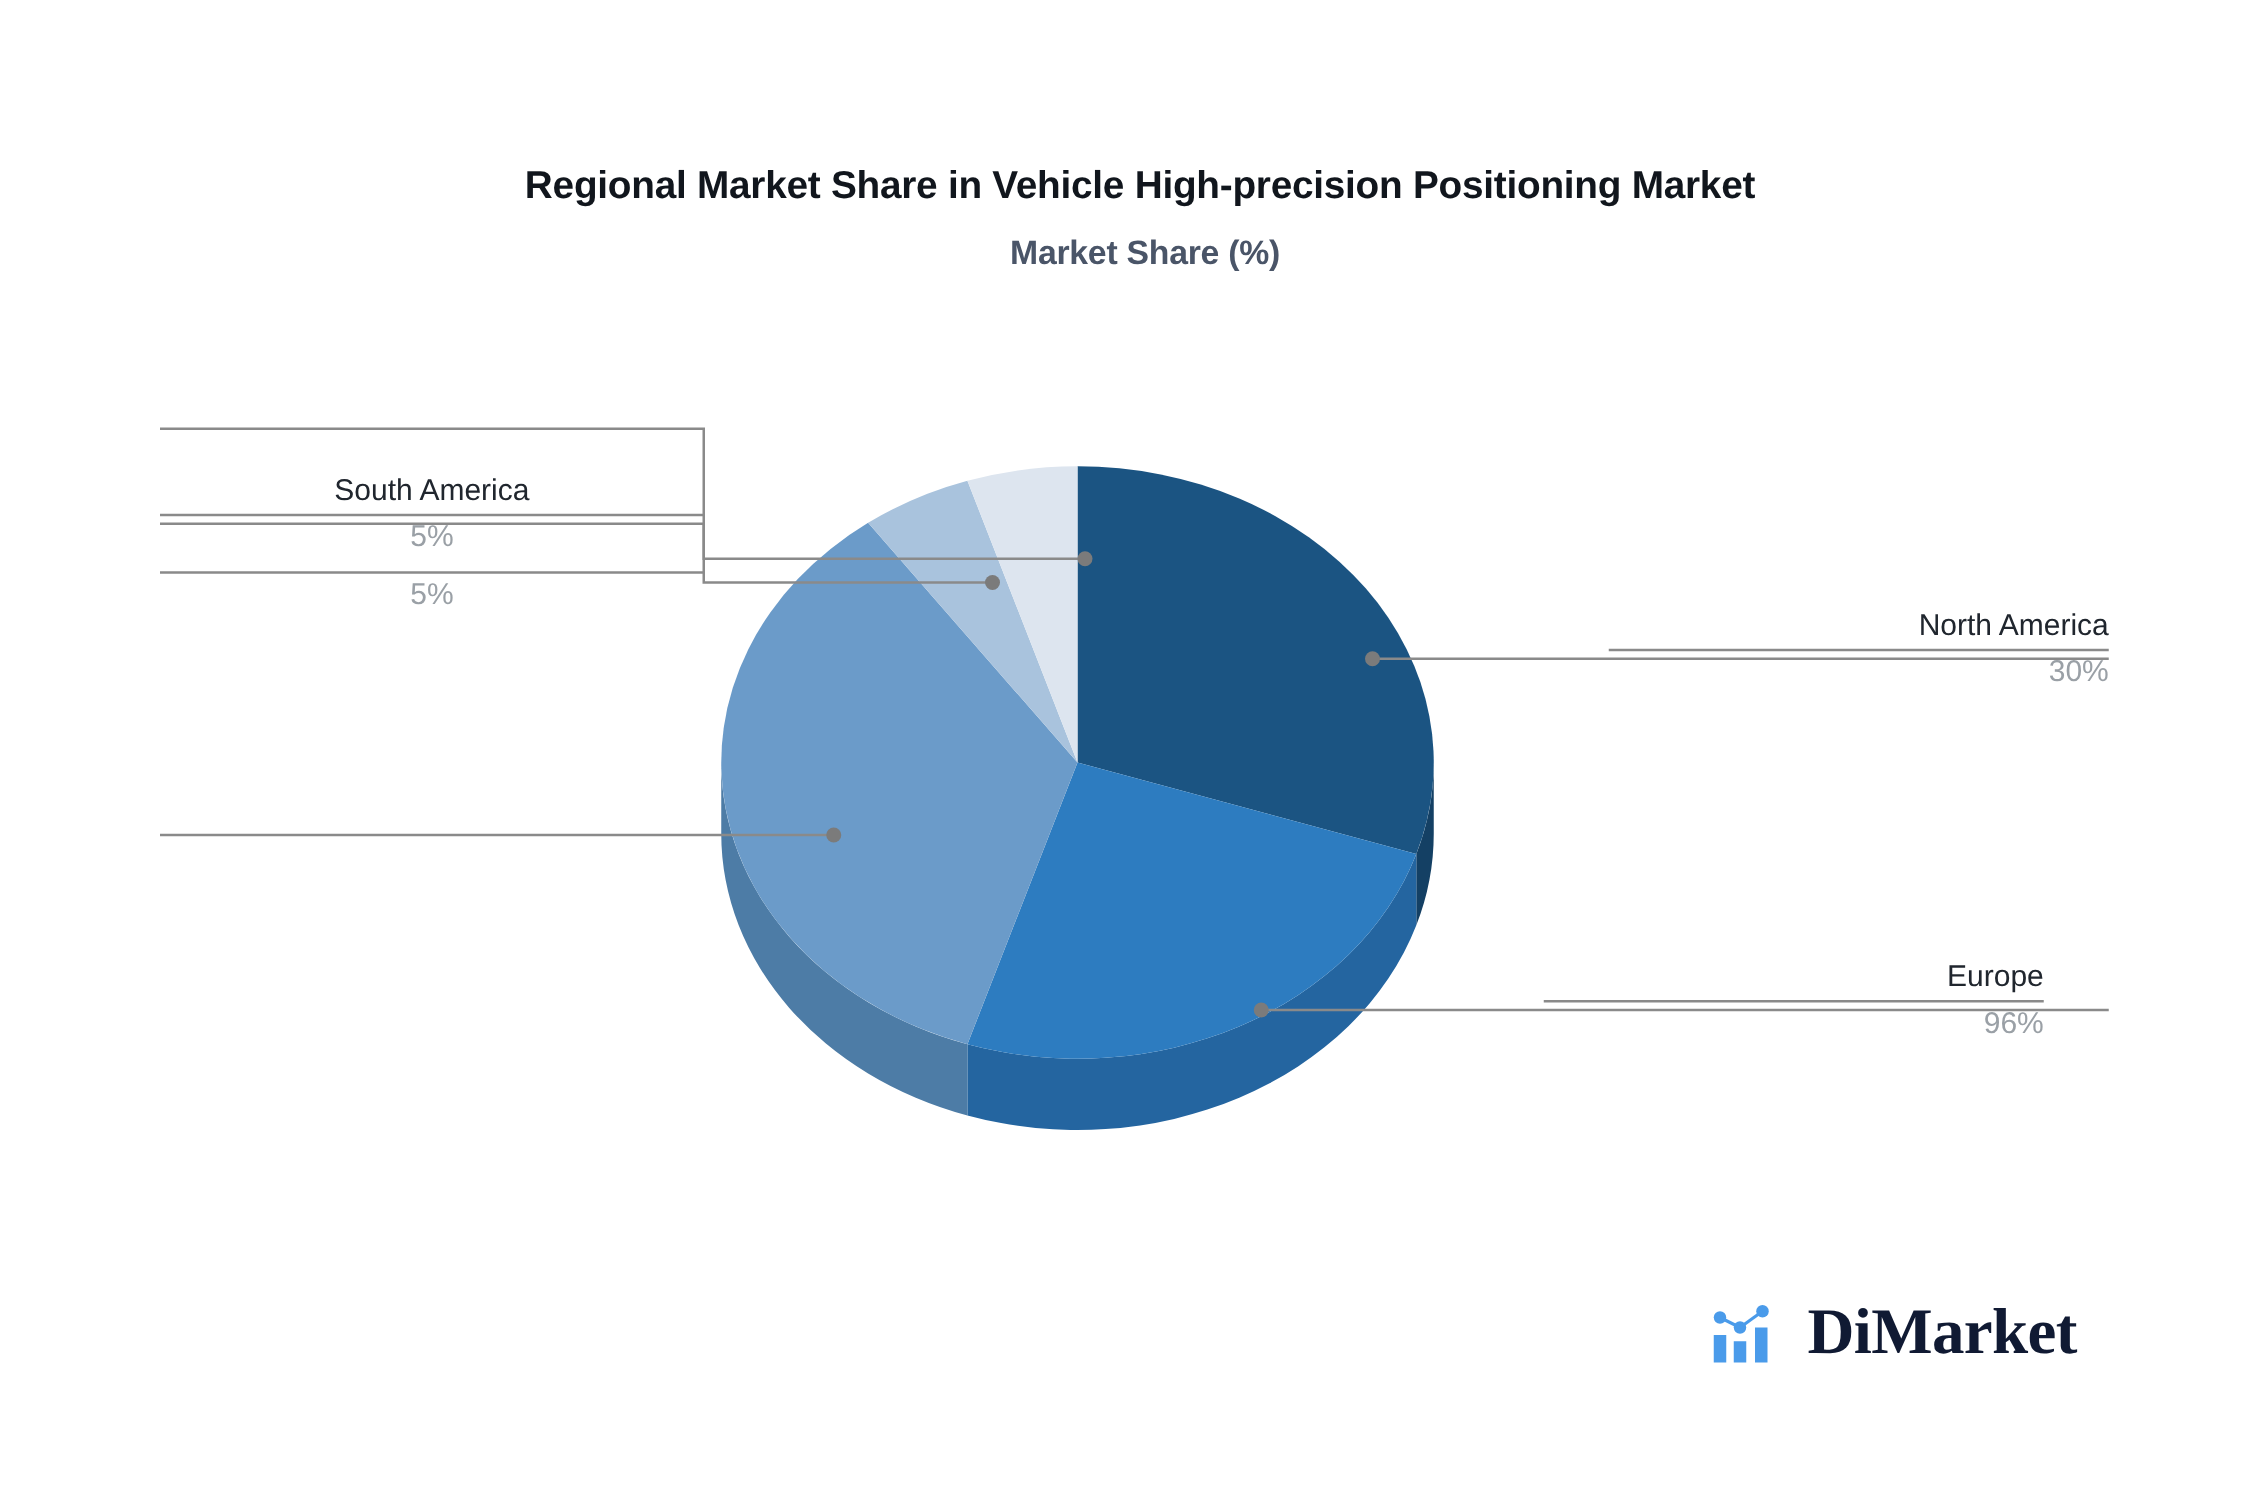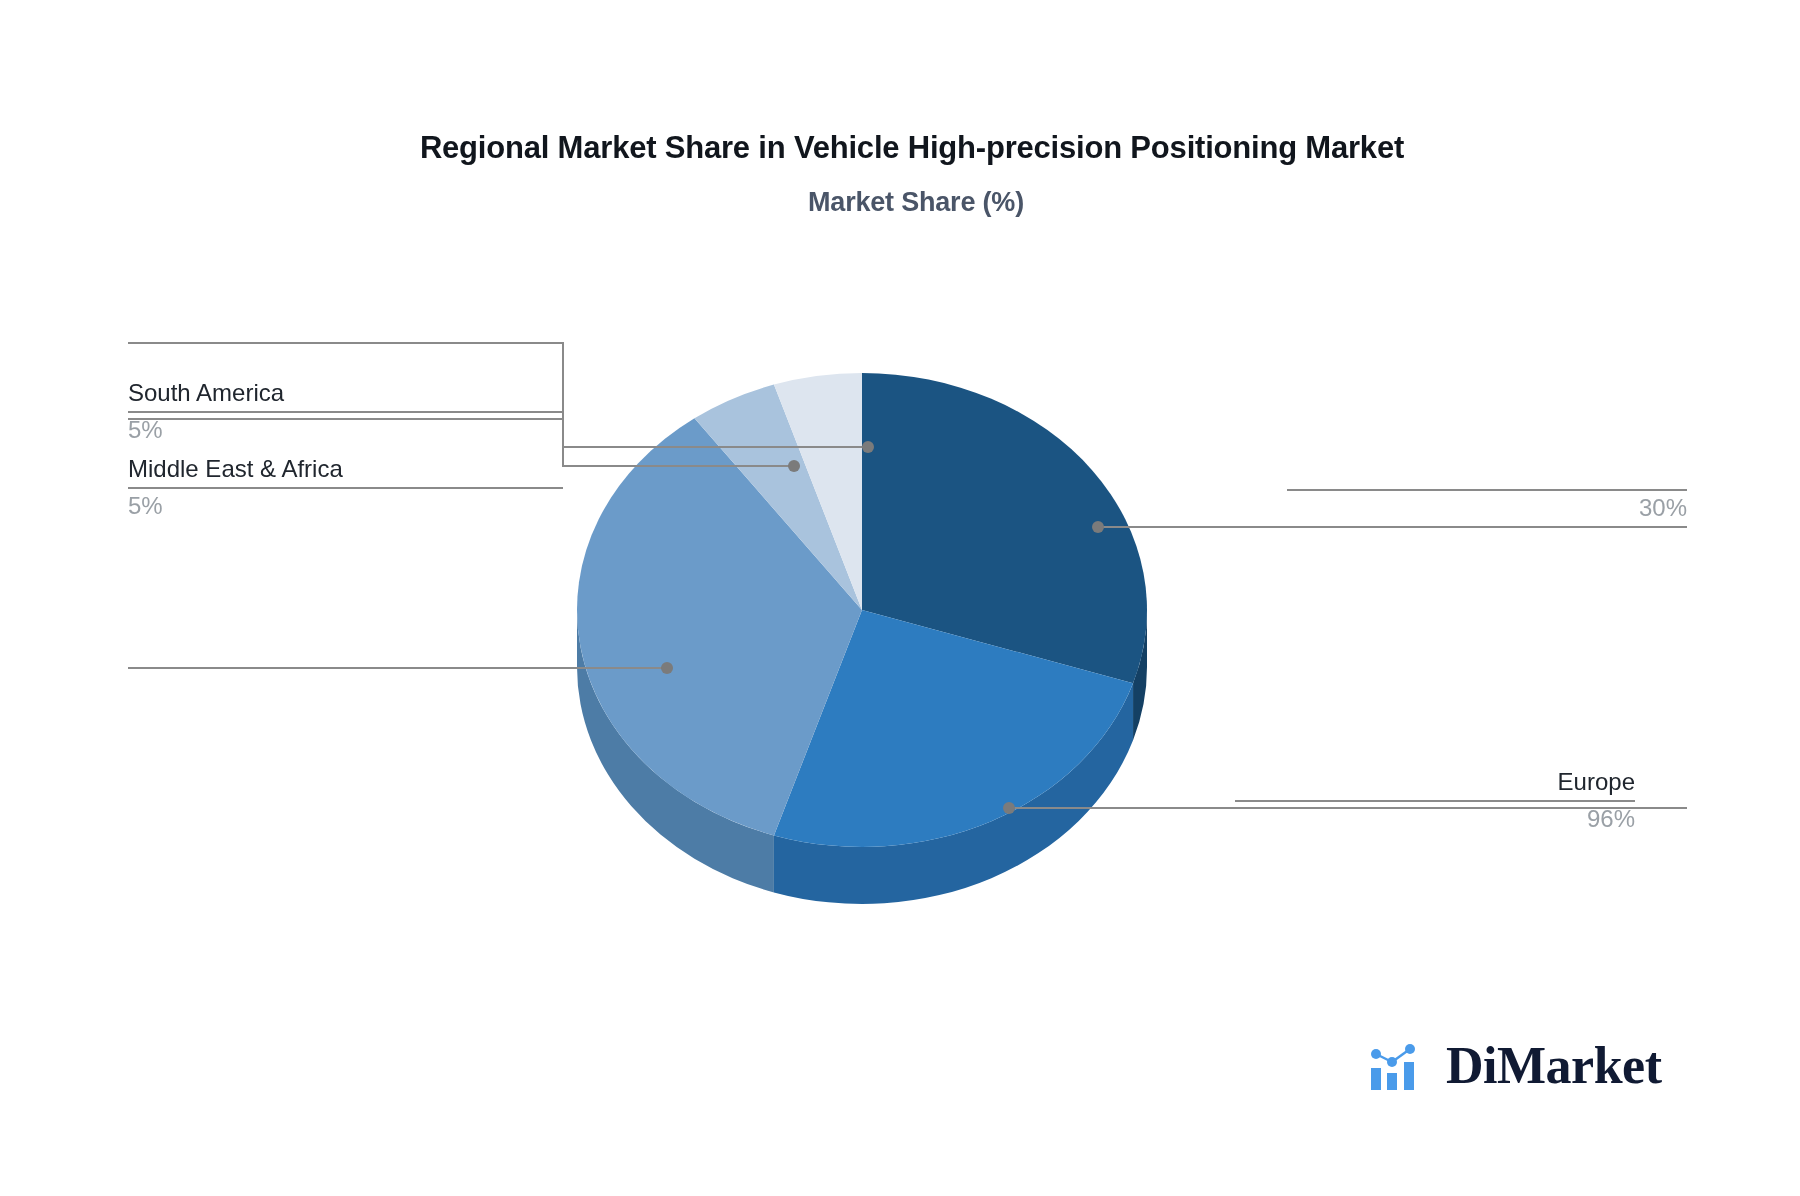--- a/index.html
+++ b/index.html
@@ -74,21 +74,21 @@
     border-top: 2px solid #8a8a8a;
     margin: 3px 0 2px 0;
   }
   .callout .cl-val {
     font-size: 24px;
     color: #9aa0a6;
     line-height: 30px;
     white-space: nowrap;
   }
   .callout.right { text-align: right; }
-  .callout.left  { text-align: left; }
+  .callout.left  { text-align: center; }
 
   
   #leaders {
     position: absolute;
     left: 0; top: 0;
     width: 1800px; height: 1196px;
     pointer-events: none;
   }
 
   
@@ -173,27 +173,27 @@
     </g>
   </svg>
 
   <div class="callout left" style="left:128px; top:378px; width:435px;">
     <div class="cl-name">South America</div>
     <div class="cl-rule"></div>
     <div class="cl-val">5%</div>
   </div>
 
   <div class="callout left" style="left:128px; top:454px; width:435px;">
-    <div class="cl-name">Middle East &amp; Africa</div>
     <div class="cl-rule"></div>
     <div class="cl-val">5%</div>
   </div>
 
 
   <div class="callout right" style="left:1287px; top:486px; width:400px;">
+    <div class="cl-name">North America</div>
     <div class="cl-rule"></div>
     <div class="cl-val">30%</div>
   </div>
 
   <div class="callout right" style="left:1235px; top:767px; width:400px;">
     <div class="cl-name">Europe</div>
     <div class="cl-rule"></div>
     <div class="cl-val">96%</div>
   </div>
 

